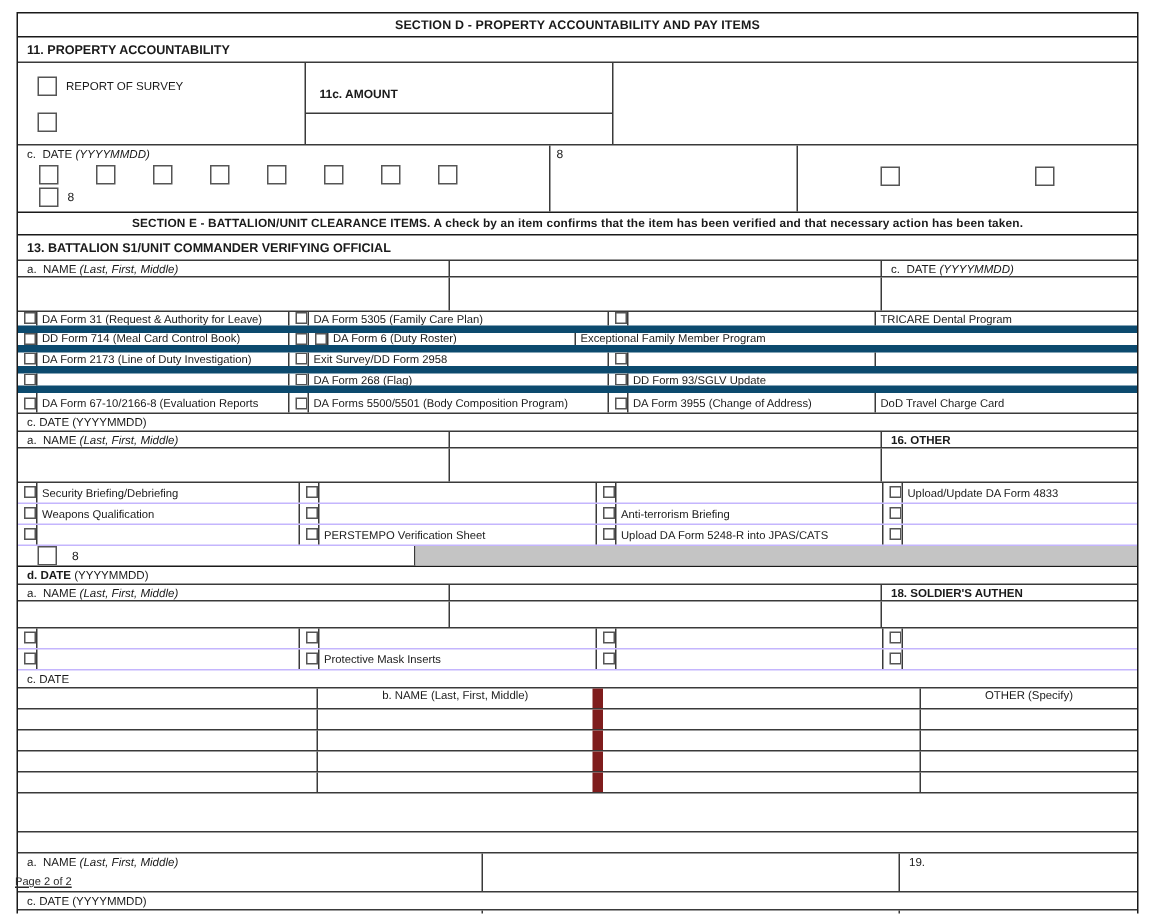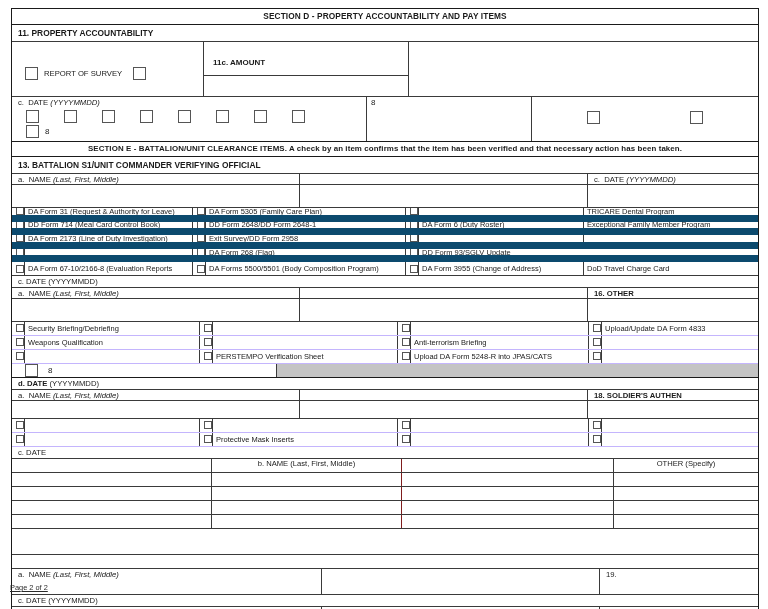--- a/index.html
+++ b/index.html
@@ -74,21 +74,21 @@
     color: #2a2a2a;
     text-decoration: underline;
   }
 
   
   .blk11 { display: flex; height: 55px; }
   .blk11 .left {
     width: 192px; flex: 0 0 192px;
     border-right: 1px solid #3a3a3a;
     padding: 9px 0 0 13px;
-    display: flex; flex-direction: row; gap: 11px;
+    display: flex; flex-direction: column; gap: 11px;
   }
   .blk11 .mid {
     width: 205px; flex: 0 0 205px;
     border-right: 1px solid #3a3a3a;
     display: flex; flex-direction: column;
   }
   .blk11 .mid .top {
     flex: 1 1 auto;
     border-bottom: 1px solid #3a3a3a;
     padding: 4px 0 0 9px;
@@ -115,21 +115,21 @@
 
   
   .nameRow { display: flex; }
   .nameRow .n1 { width: 288px; flex: 0 0 288px; border-right: 1px solid #3a3a3a; padding: 1px 0 0 6px; }
   .nameRow .n2 { width: 288px; flex: 0 0 288px; border-right: 1px solid #3a3a3a; }
   .nameRow .n3 { flex: 1 1 auto; padding: 1px 0 0 6px; }
   .nameRow2 { border-bottom: 1px solid #3a3a3a; height: 23px; }
 
   
   .fgrid { width: 100%; }
-  .fgrid .frow { display: flex; height: 13.6px; border-bottom: 7px solid #0c4a6e; }
+  .fgrid .frow { display: flex; height: 13.6px; border-bottom: 5px solid #0c4a6e; }
   .fgrid .frow:last-child { border-bottom: 1px solid #3a3a3a; }
   .fc { border-right: 1px solid #3a3a3a; display: flex; align-items: center; padding-left: 3px;
         font-size: 7.5px; white-space: nowrap; overflow: hidden; }
   .w-a { width: 168px; flex: 0 0 168px; }
   .w-b { width: 200px; flex: 0 0 200px; }
   .w-c { width: 165px; flex: 0 0 165px; }
   .w-d { flex: 1 1 auto; border-right: none; }
 
   
   .sgrid .srow { display: flex; height: 14px; border-bottom: 1px solid #c4b5fd; }
@@ -138,21 +138,21 @@
   .s-c { width: 178px; flex: 0 0 178px; }
   .s-d { flex: 1 1 auto; border-right: none; }
 
   .grayRow { display: flex; height: 14px; border-bottom: 1.4px solid #1a1a1a; }
   .grayRow .gleft { width: 265px; flex: 0 0 265px; display: flex; align-items: center; gap: 10px; padding-left: 13px; border-right: 1px solid #3a3a3a;}
   .grayRow .gright { flex: 1 1 auto; }
 
   
   .btab .brow { display: flex; height: 14px; border-bottom: 1px solid #3a3a3a; }
   .b-1 { width: 200px; flex: 0 0 200px; border-right: 1px solid #3a3a3a; }
-  .b-2 { width: 190px; flex: 0 0 190px; border-right: 1px solid #7f1d1d; text-align:center; font-size:7.6px;}
+  .b-2 { width: 190px; flex: 0 0 190px; border-right: 7px solid #7f1d1d; text-align:center; font-size:7.6px;}
   .b-3 { width: 212px; flex: 0 0 212px; border-right: 1px solid #3a3a3a; }
   .b-4 { flex: 1 1 auto; text-align: center; font-size: 7.6px; }
 
   .tallrow { height: 26px !important; }
 
   .sigRow { display: flex; height: 26px; border-bottom: 1px solid #3a3a3a; }
   .sig-a { width: 310px; flex: 0 0 310px; border-right: 1px solid #3a3a3a; padding: 1px 0 0 6px; }
   .sig-b { width: 278px; flex: 0 0 278px; border-right: 1px solid #3a3a3a; }
   .sig-c { flex: 1 1 auto; padding: 1px 0 0 6px; }
 
@@ -251,21 +251,20 @@
     </div>
 
     <div class="frow">
       <div class="fc c-tick">
           <span class="cb"></span>
         </div>
       <div class="fc w-a">DD Form 714 (Meal Card Control Book)</div>
       <div class="fc c-tick">
           <span class="cb"></span>
         </div>
-      <div class="fc w-b">DD Form 2648/DD Form 2648-1</div>
       <div class="fc c-tick">
           <span class="cb"></span>
         </div>
       <div class="fc w-c">DA Form 6 (Duty Roster)</div>
       <div class="fc w-d">Exceptional Family Member Program</div>
     </div>
 
     <div class="frow">
       <div class="fc c-tick">
           <span class="cb"></span>

